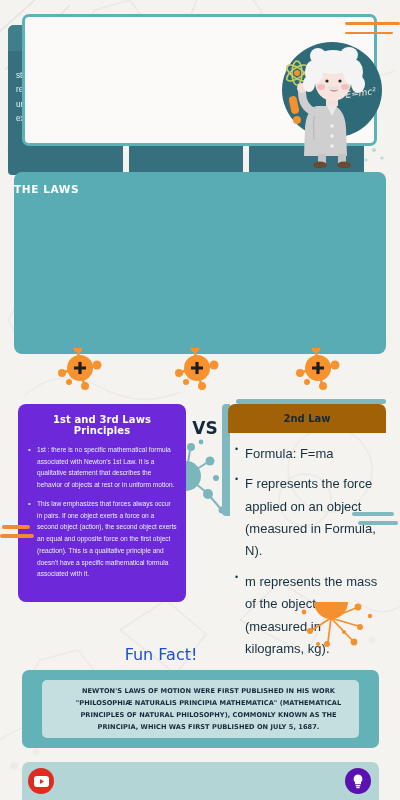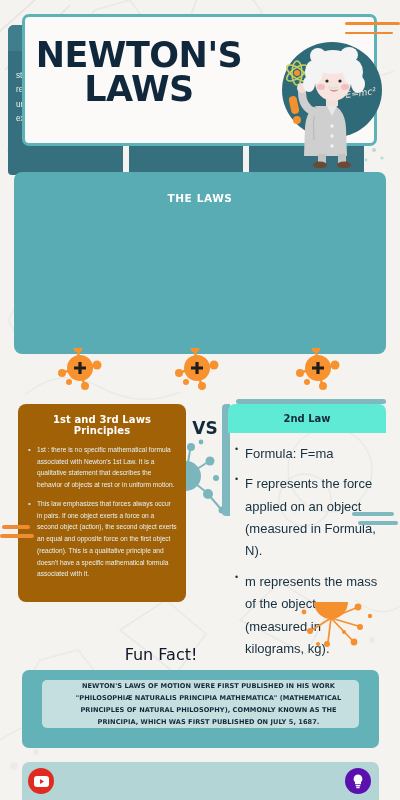--- a/index.html
+++ b/index.html
@@ -85,27 +85,26 @@
   
   .laws-panel {
     position: absolute;
     left: 14px; top: 172px;
     width: 372px; height: 182px;
     background: #5aacb4;
     border-radius: 8px;
     z-index: 3;
   }
   .laws-heading {
-    text-align: center;
     color: #ffffff;
     font-family: "DejaVu Sans", sans-serif;
     font-weight: bold;
     font-size: 10.5px;
     letter-spacing: .6px;
-    padding-top: 20px;
+    padding-top: 11px;
   }
   .laws-cols {
     position: absolute;
     left: 8px; top: 25px;
     width: 356px; height: 150px;
     display: flex;
     gap: 6px;
   }
   .law-card {
     flex: 1;
@@ -138,21 +137,21 @@
     width: 400px; height: 42px;
     z-index: 6;
   }
 
   
   .cmp-left {
     position: absolute;
     left: 18px; top: 404px;
     width: 168px;
     min-height: 198px;
-    background: #a16207;
+    background: #6d28d9;
     border-radius: 8px;
     z-index: 4;
     padding-bottom: 8px;
   }
   .cmp-left .cmp-title {
     color: #ffffff;
     font-family: "DejaVu Sans", sans-serif;
     font-weight: bold;
     font-size: 10px;
     text-align: center;
@@ -187,21 +186,21 @@
     z-index: 7;
   }
 
   .cmp-right {
     position: absolute;
     left: 228px; top: 404px;
     width: 158px;
     z-index: 4;
   }
   .cmp-right .cmp-title {
-    background: #5eead4;
+    background: #a16207;
     color: #14293b;
     font-family: "DejaVu Sans", sans-serif;
     font-weight: bold;
     font-size: 10px;
     text-align: center;
     padding: 9px 6px;
     border-radius: 7px 7px 0 0;
   }
   .cmp-right ul { list-style: none; padding: 10px 6px 0 6px; }
   .cmp-right li {
@@ -273,35 +272,35 @@
   .fun-molecule { position: absolute; left: 300px; top: 600px; z-index: 5; }
 
   
   .fun-heading {
     position: absolute;
     left: 0; top: 645px;
     width: 322px;
     text-align: center;
     font-family: "DejaVu Sans", sans-serif;
     font-size: 16px;
-    color: #0f172a;
+    color: #1d4ed8;
     z-index: 6;
   }
   .fun-panel {
     position: absolute;
     left: 22px; top: 670px;
     width: 357px; height: 78px;
     background: #63b2b7;
     border-radius: 7px;
     z-index: 4;
   }
   .fun-inner {
     position: absolute;
     left: 20px; top: 10px;
-    width: 317px; height: 48px;
+    width: 317px; height: 58px;
     background: #c5dfe1;
     border-radius: 5px;
     display: flex; align-items: center; justify-content: center; padding-left: 16px;
   }
   .fun-text {
     color: #14293b;
     font-family: "DejaVu Sans", sans-serif;
     font-weight: bold;
     font-size: 6.6px;
     line-height: 1.85;
@@ -364,24 +363,20 @@
 
 <div id="page">
 
   <div class="header-deco">
     <i class="l1"></i>
       <i class="l2"></i>
   </div>
 
   <div class="header-box"></div>
 
-  <div class="header-title">
-    <div>NEWTON'S</div>
-    <div>LAWS</div>
-  </div>
 
   <div class="scientist-wrap">
     <svg viewBox="0 0 120 140" width="120" height="140" xmlns="http://www.w3.org/2000/svg">
 
       <ellipse cx="62" cy="62" rx="50" ry="48" fill="#2f6a78"></ellipse>
 
       <g stroke="#c8cf63" stroke-width="1.6" fill="none">
         <ellipse cx="27" cy="45" rx="12" ry="5" transform="rotate(35 27 45)"></ellipse>
         <ellipse cx="27" cy="45" rx="12" ry="5" transform="rotate(-35 27 45)"></ellipse>
         <ellipse cx="27" cy="45" rx="12" ry="5" transform="rotate(90 27 45)"></ellipse>

